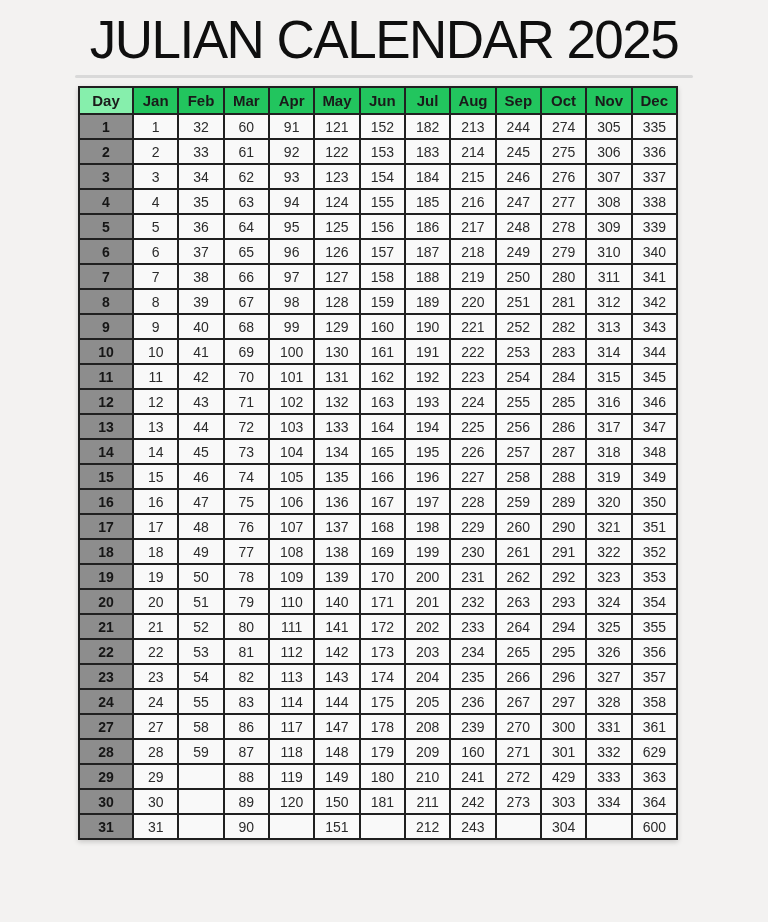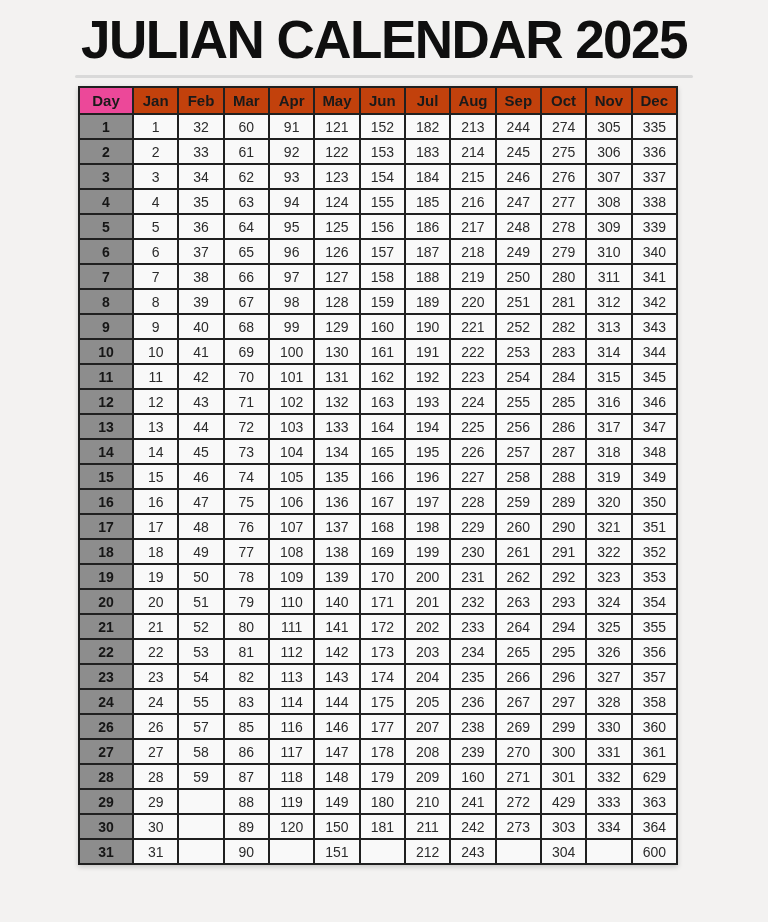--- a/index.html
+++ b/index.html
@@ -14,21 +14,21 @@
   .page {
     width: 768px;
     height: 922px;
     box-sizing: border-box;
     padding-top: 12px;
   }
   .title {
     text-align: center;
     font-size: 53px;
     line-height: 1.06;
-    font-weight: bold;
+    font-weight: normal;
     letter-spacing: -1.5px;
     color: #0f0f0f;
     margin: 0;
   }
   .title-divider {
     width: 618px;
     height: 3px;
     background: #d9d9d9;
     border-radius: 2px;
     margin: 7px 0 0 75px;
@@ -43,28 +43,28 @@
   }
   table.calendar th, table.calendar td {
     border: 2px solid #202020;
     text-align: center;
     vertical-align: middle;
     padding: 0;
     overflow: hidden;
     white-space: nowrap;
   }
   thead th {
-    background: #c2410c;
+    background: #22c55e;
     color: #1a1a1a;
     font-size: 15px;
     font-weight: bold;
     height: 25px;
   }
   thead th.day-head {
-    background: #ec4899;
+    background: #86efac;
     width: 52px;
   }
   tbody th.day-col {
     background: #8d8d8d;
     color: #161616;
     font-size: 14px;
     font-weight: bold;
     height: 23px;
   }
   tbody td {
@@ -457,35 +457,20 @@
           <td>144</td>
           <td>175</td>
           <td>205</td>
           <td>236</td>
           <td>267</td>
           <td>297</td>
           <td>328</td>
           <td>358</td>
         </tr>
         <tr>
-          <th class="day-col">26</th>
-          <td>26</td>
-          <td>57</td>
-          <td>85</td>
-          <td>116</td>
-          <td>146</td>
-          <td>177</td>
-          <td>207</td>
-          <td>238</td>
-          <td>269</td>
-          <td>299</td>
-          <td>330</td>
-          <td>360</td>
-        </tr>
-        <tr>
           <th class="day-col">27</th>
           <td>27</td>
           <td>58</td>
           <td>86</td>
           <td>117</td>
           <td>147</td>
           <td>178</td>
           <td>208</td>
           <td>239</td>
           <td>270</td>

